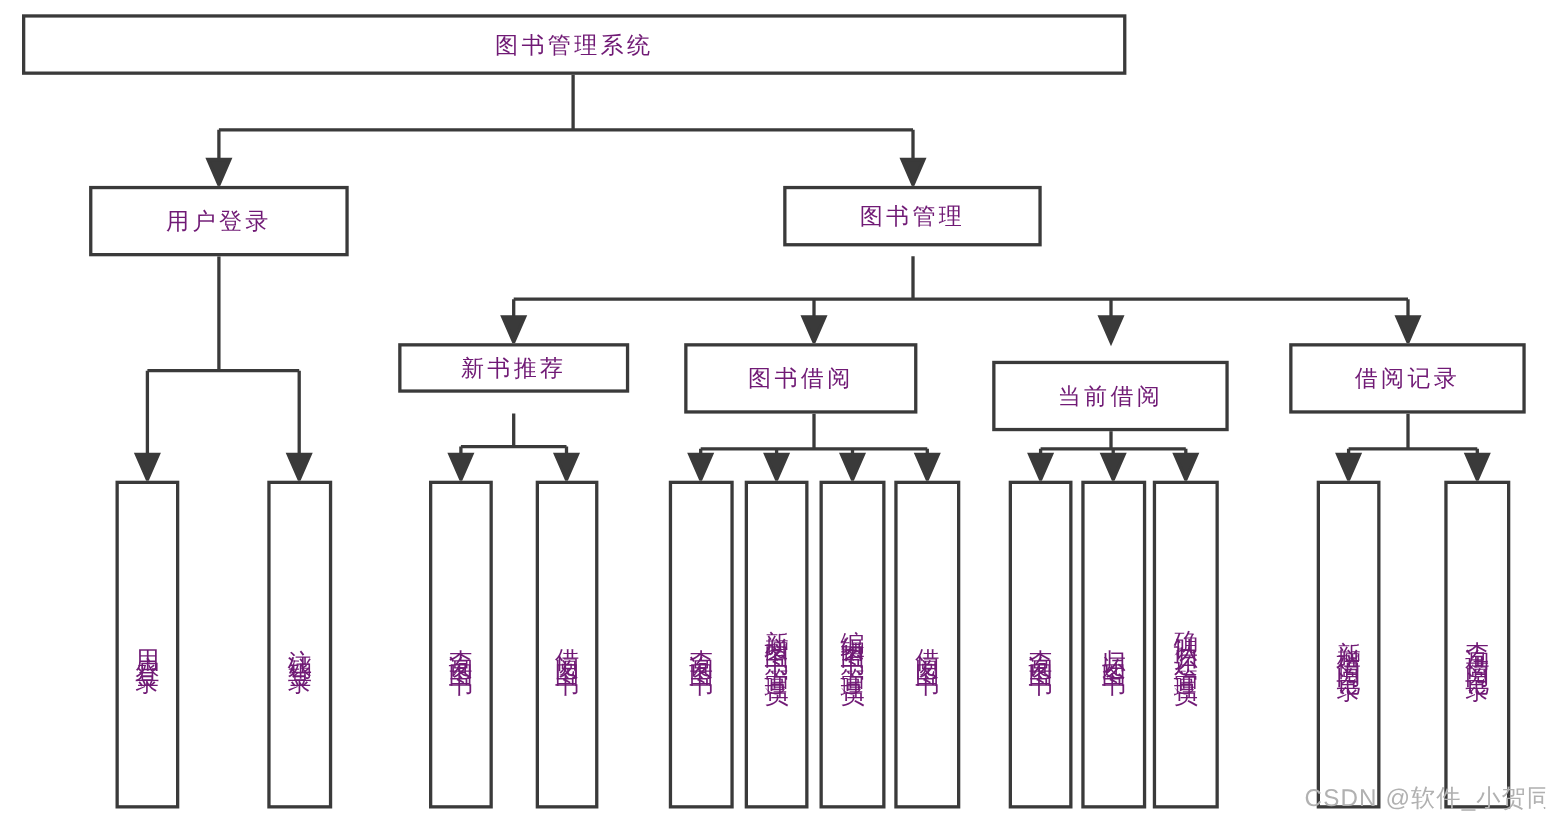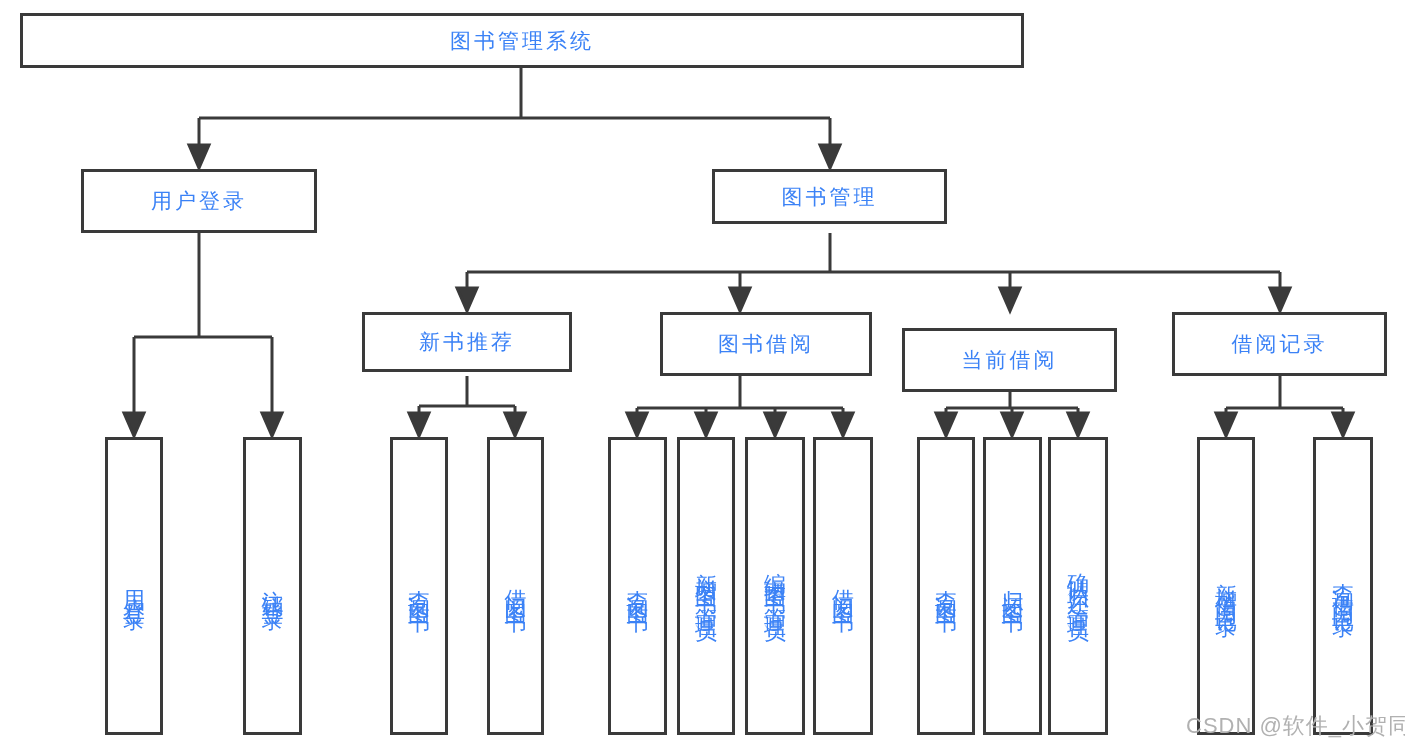--- a/index.html
+++ b/index.html
@@ -10,21 +10,21 @@
     font-family:"Liberation Sans","DejaVu Sans",sans-serif;
     overflow:hidden;
   }
   .wires{position:absolute;left:0;top:0;width:1405px;height:747px;}
   .node{
     position:absolute;
     box-sizing:border-box;
     border:3px solid #3a3a3a;
     background:#ffffff;
     display:flex;align-items:center;justify-content:center;
-    color:#3b82f6;
+    color:#701a75;
   }
   .hbox{font-size:21px;letter-spacing:3px;white-space:nowrap;}
   .vbox{
     writing-mode:vertical-rl;
     font-size:22px;
     letter-spacing:7px;
     line-height:1;
     text-align:center;
   }
   .watermark{
@@ -92,22 +92,22 @@
         <polygon points="1333,413 1353,413 1343,436"></polygon>
       </g>
     </g>
   </svg>
 
   <div class="node hbox" style="left:20px;top:13px;width:1004px;height:55px;">图书管理系统</div>
 
   <div class="node hbox" style="left:81px;top:169px;width:236px;height:64px;">用户登录</div>
   <div class="node hbox" style="left:712px;top:169px;width:235px;height:55px;">图书管理</div>
 
-  <div class="node hbox" style="left:362px;top:312px;width:210px;height:60px;">新书推荐</div>
-  <div class="node hbox" style="left:660px;top:312px;width:212px;height:64px;">图书借阅</div>
+  <div class="node hbox" style="left:362px;top:312px;width:210px;height:45px;">新书推荐</div>
+  <div class="node hbox" style="left:622px;top:312px;width:212px;height:64px;">图书借阅</div>
   <div class="node hbox" style="left:902px;top:312px;width:215px;height:64px;margin-top:16px;">当前借阅</div>
   <div class="node hbox" style="left:1172px;top:312px;width:215px;height:64px;text-align:center;">借阅记录</div>
 
   <div class="node vbox" style="left:105px;top:437px;width:58px;height:298px;">用户登录</div>
   <div class="node vbox" style="left:243px;top:437px;width:59px;height:298px;">注销登录</div>
 
   <div class="node vbox" style="left:390px;top:437px;width:58px;height:298px;">查询图书</div>
   <div class="node vbox" style="left:487px;top:437px;width:57px;height:298px;">借阅图书</div>
 
   <div class="node vbox" style="left:608px;top:437px;width:59px;height:298px;">查询图书</div>

